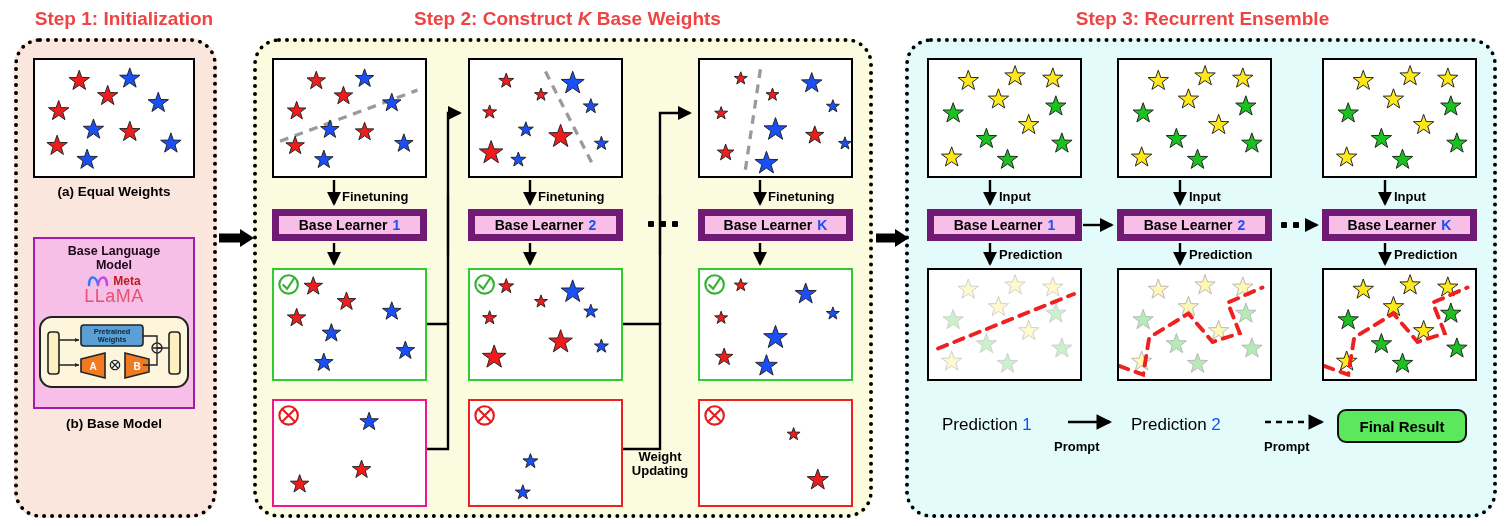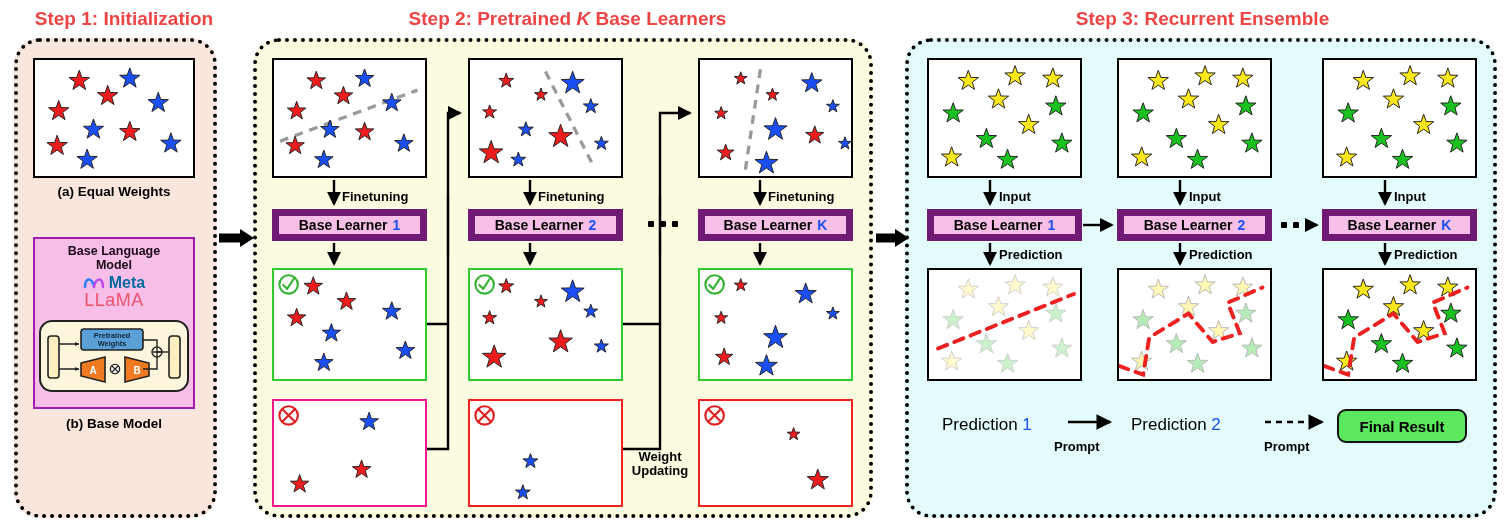--- a/index.html
+++ b/index.html
@@ -23,21 +23,21 @@
   
   .learner{position:absolute;background:#f7bfe8;border:7px solid #701a75;box-sizing:border-box;
            display:flex;align-items:center;justify-content:center;
            font-weight:bold;font-size:14px;color:#000;white-space:nowrap;}
   .learner .idx{color:#1a4ff5;margin-left:5px;}
   
   .bm-card{position:absolute;background:#f7bfe8;border:2px solid #a21caf;box-sizing:border-box;
            display:flex;flex-direction:column;align-items:center;}
   .bm-title{font-weight:bold;font-size:12.5px;color:#1b0a18;text-align:center;line-height:1.12;margin-top:5px;}
   .bm-meta{display:flex;align-items:center;gap:4px;margin-top:2px;}
-  .bm-meta span{font-weight:bold;font-size:16px;color:#0369a1;}
+  .bm-meta span{font-weight:bold;font-size:12px;color:#b91c1c;}
   .bm-llama{font-size:18px;color:#e8536a;letter-spacing:.5px;line-height:1;margin-top:-1px;}
   .lora{margin-top:11px;}
   
   .cap{position:absolute;font-weight:bold;font-size:13.5px;color:#000;white-space:nowrap;text-align:center;}
   
   .lbl{position:absolute;font-weight:bold;font-size:13px;color:#000;white-space:nowrap;line-height:1.05;}
   .lbl.c{text-align:center;}
   
   .dots{position:absolute;display:flex;align-items:center;gap:6px;}
   .dots b{width:6px;height:6px;background:#000;border-radius:1px;display:block;}
@@ -48,21 +48,21 @@
          font-weight:bold;font-size:15px;color:#000;white-space:nowrap;
          display:flex;align-items:center;justify-content:center;}
   svg.ov{position:absolute;left:0;top:0;width:1505px;height:526px;pointer-events:none;}
 </style>
 </head>
 <body>
 
 <div class="step-title abs" style="left:14px;top:8px;width:220px;">Step 1: Initialization</div>
 
 <div class="step-title abs" style="left:255px;top:8px;width:625px;">
-  <span>Step 2: Pretrained </span><i>K</i><span> Base Learners</span>
+  <span>Step 2: Construct </span><i>K</i><span> Base Weights</span>
 </div>
 
 <div class="step-title abs" style="left:905px;top:8px;width:595px;">Step 3: Recurrent Ensemble</div>
 
 <div class="panel panel-1" style="left:14px;top:38px;width:203px;height:480px;"></div>
 <div class="panel panel-2" style="left:253px;top:38px;width:620px;height:480px;"></div>
 <div class="panel panel-3" style="left:905px;top:38px;width:592px;height:480px;"></div>
 
 <div class="sbox" style="left:33px;top:58px;width:162px;height:120px;">
   <svg viewBox="0 0 162 120" preserveAspectRatio="none">

